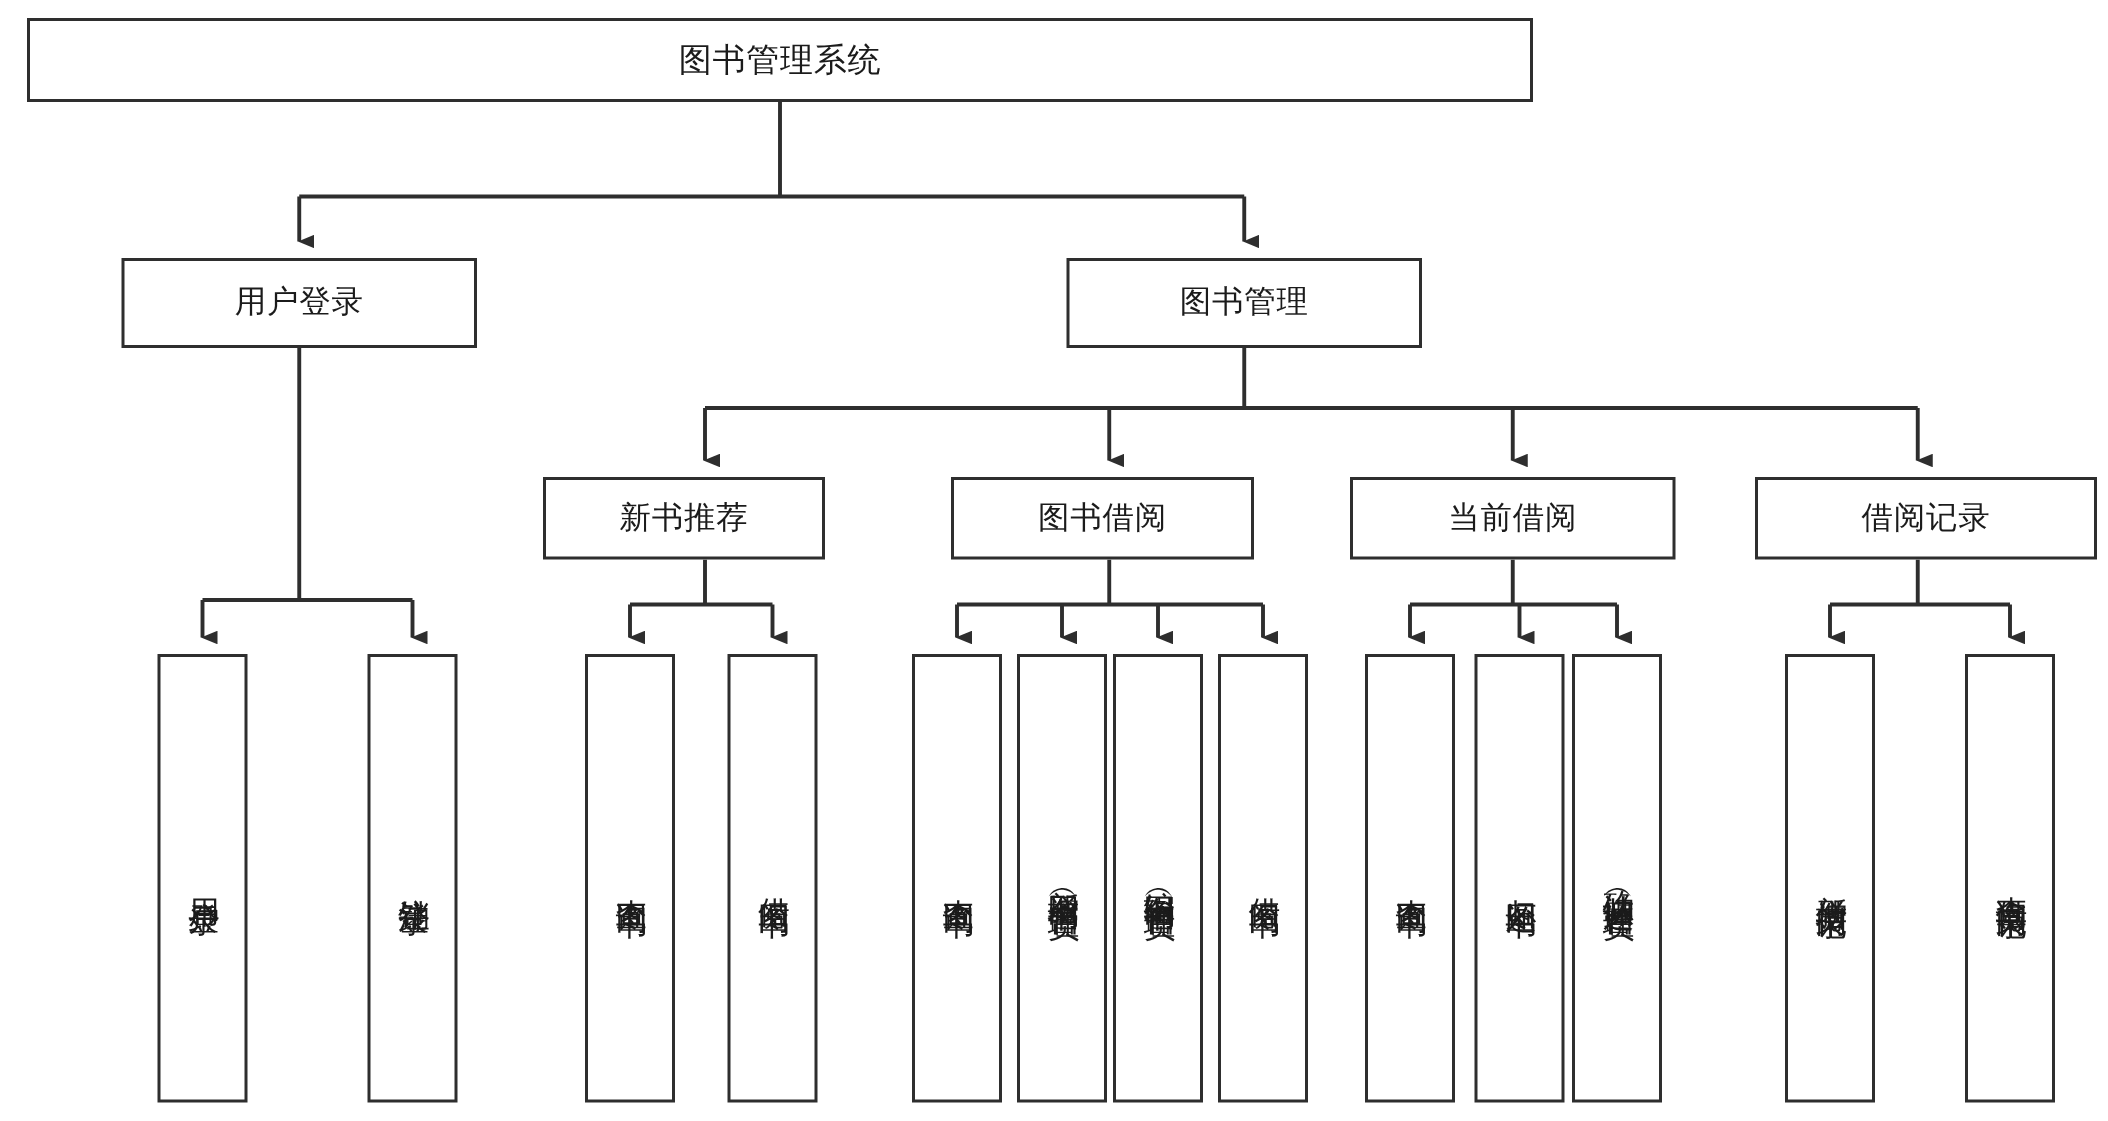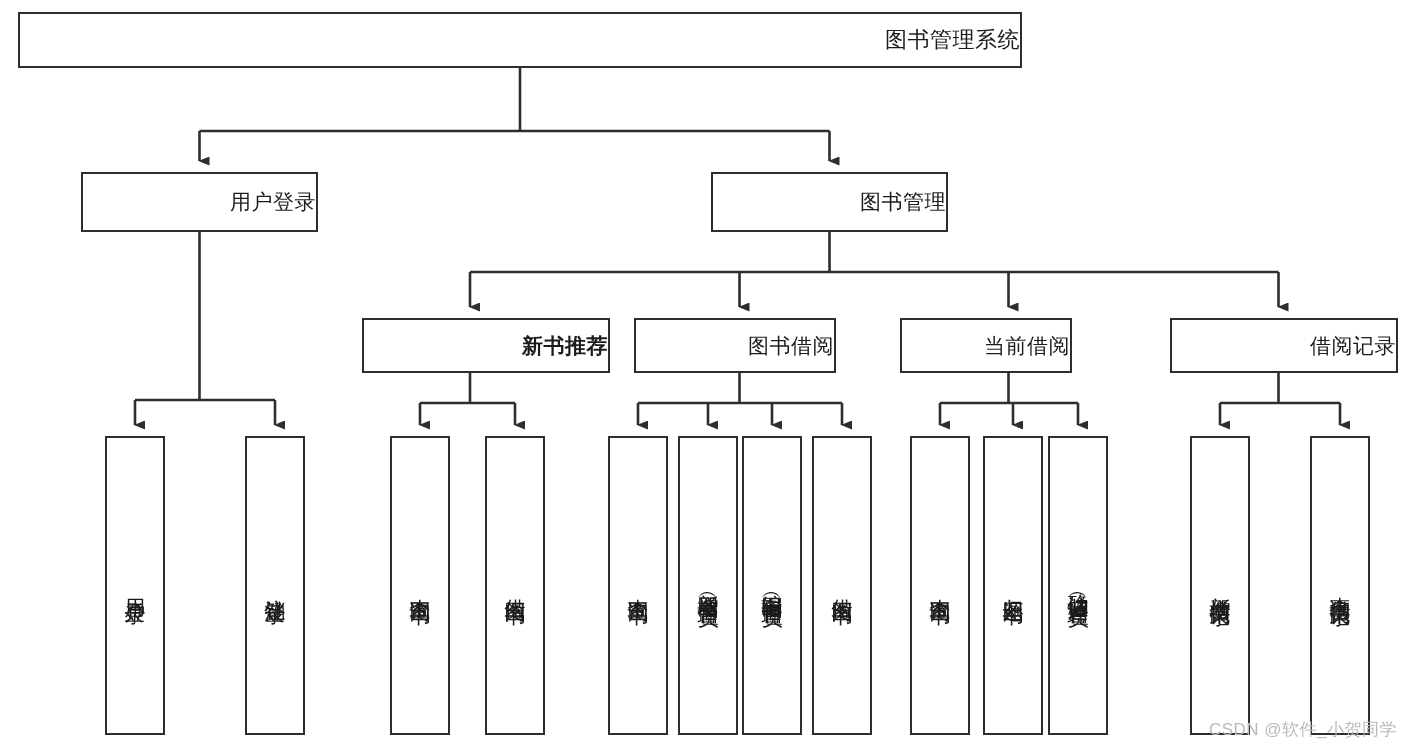--- a/index.html
+++ b/index.html
@@ -21,21 +21,21 @@
     height:747px;
     pointer-events:none;
   }
   .node{
     position:absolute;
     box-sizing:border-box;
     background:#ffffff;
     border:2.5px solid #2e2e2e;
     display:flex;
     align-items:center;
-    justify-content:flex-end;
+    justify-content:center;
     text-align:center;
     color:#1b1b1b;
     z-index:2;
   }
   .node .label{
     display:block;
     line-height:1.22;
     letter-spacing:0.5px;
   }
   .node.horiz .label{
@@ -125,27 +125,27 @@
   <div id="node-layer">
       <div class="node horiz root" style="left: 18px; top: 12px; width: 1004px; height: 56px;">
         <span class="label">图书管理系统</span>
       </div>
       <div class="node horiz" style="left: 81px; top: 172px; width: 237px; height: 60px;">
         <span class="label">用户登录</span>
       </div>
       <div class="node horiz" style="left: 711px; top: 172px; width: 237px; height: 60px;">
         <span class="label">图书管理</span>
       </div>
-      <div class="node horiz" style="left: 362px; top: 318px; width: 248px; height: 55px; font-weight: bold;">
+      <div class="node horiz" style="left: 362px; top: 318px; width: 188px; height: 55px;">
         <span class="label">新书推荐</span>
       </div>
       <div class="node horiz" style="left: 634px; top: 318px; width: 202px; height: 55px;">
         <span class="label">图书借阅</span>
       </div>
-      <div class="node horiz" style="left: 900px; top: 318px; width: 172px; height: 55px;">
+      <div class="node horiz" style="left: 900px; top: 318px; width: 217px; height: 55px;">
         <span class="label">当前借阅</span>
       </div>
       <div class="node horiz" style="left: 1170px; top: 318px; width: 228px; height: 55px;">
         <span class="label">借阅记录</span>
       </div>
       <div class="node vert center" style="left: 105px; top: 436px; width: 60px; height: 299px;">
         <span class="label">用户登录</span>
       </div>
       <div class="node vert center" style="left: 245px; top: 436px; width: 60px; height: 299px;">
         <span class="label">注销登录</span>
@@ -178,14 +178,13 @@
         <span class="label">确认归还（管理员）</span>
       </div>
       <div class="node vert center" style="left: 1190px; top: 436px; width: 60px; height: 299px;">
         <span class="label">新增借阅记录</span>
       </div>
       <div class="node vert center" style="left: 1310px; top: 436px; width: 60px; height: 299px;">
         <span class="label">查询借阅记录</span>
       </div>
     </div>
 
-  <div class="watermark">CSDN @软件_小贺同学</div>
 </div>
 
 </body></html>

